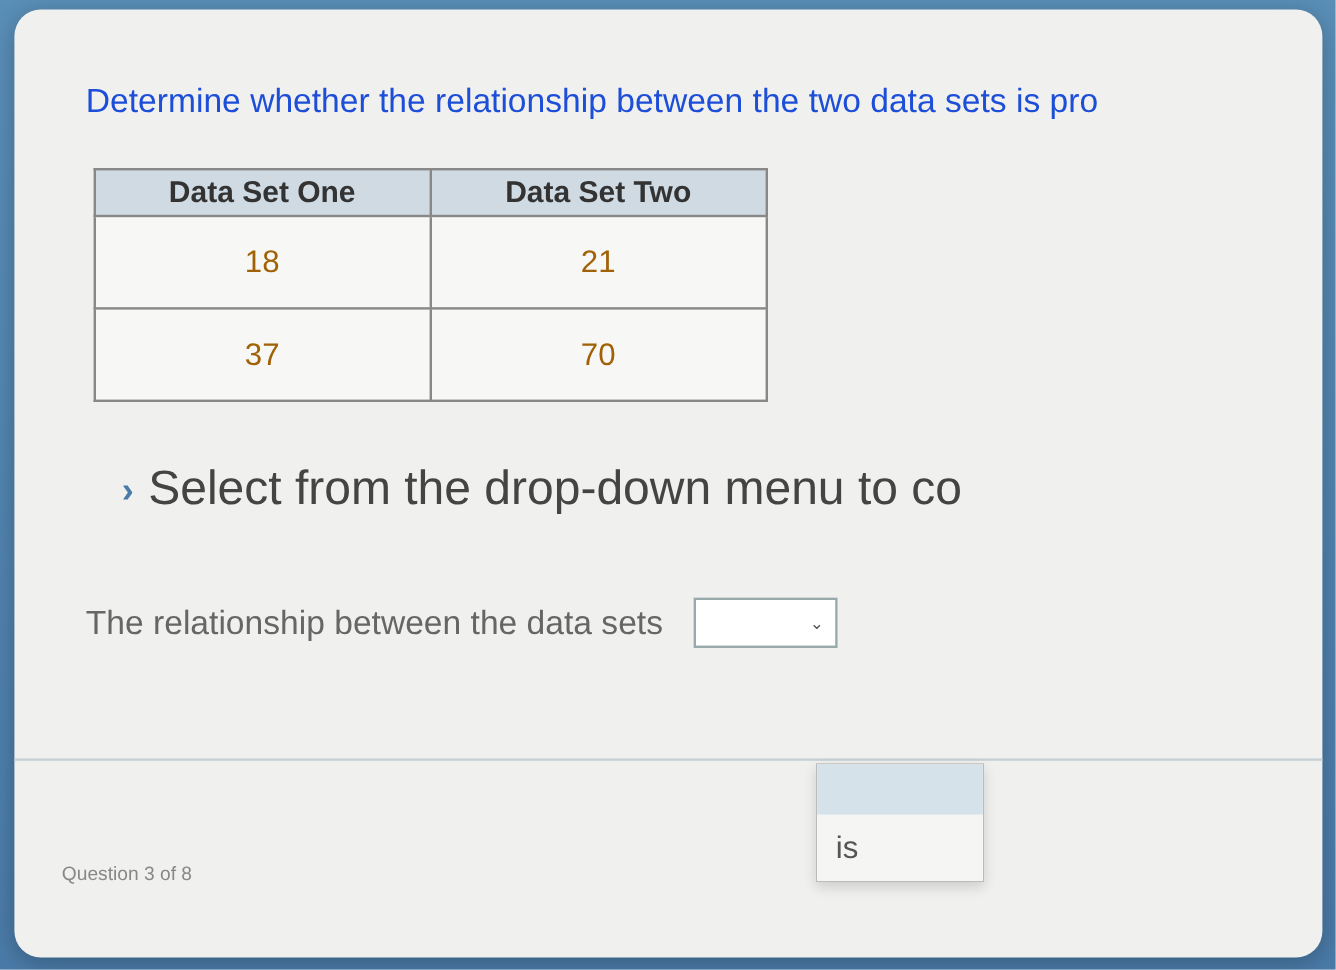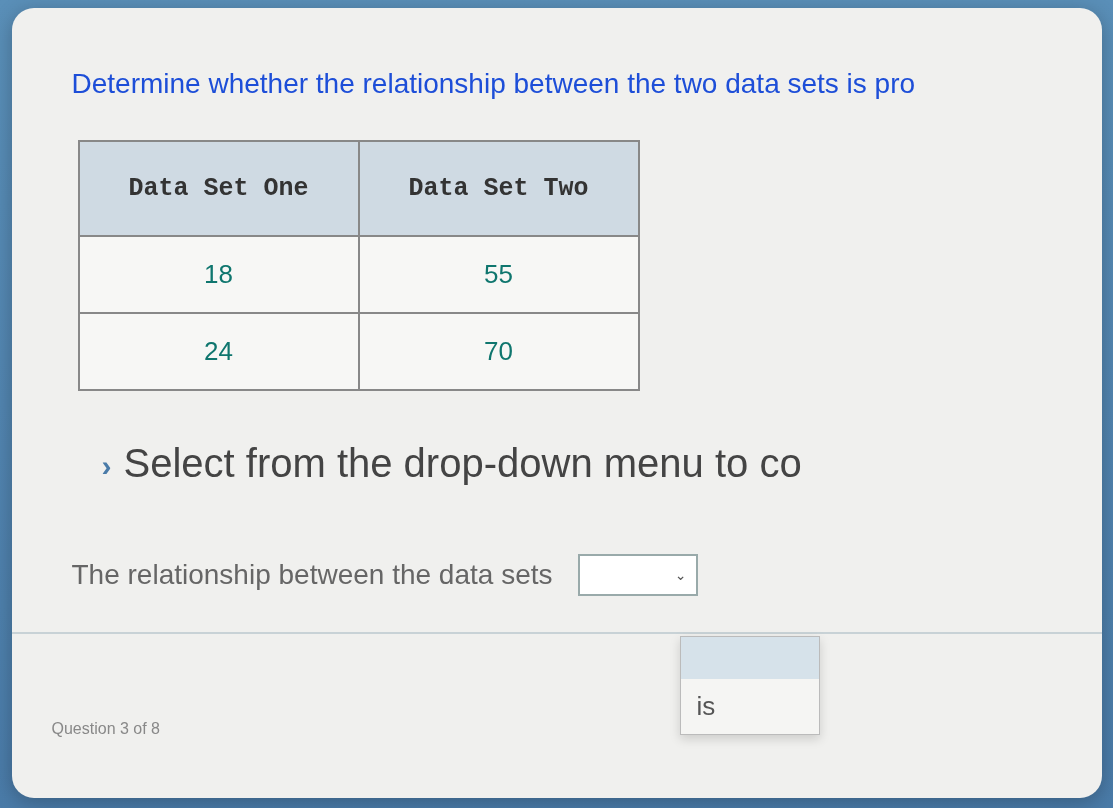--- a/index.html
+++ b/index.html
@@ -32,30 +32,29 @@
   table.data {
     border-collapse: collapse;
     margin-left: 6px;
     margin-bottom: 50px;
   }
   table.data th {
     background: #cfdae3;
     font-weight: 700;
     color: #333;
     font-size: 25px;
-    padding: 32px 30px;
+    padding: 4px 30px;
     border: 2px solid #888;
     text-align: center;
     min-width: 280px;
-    font-family: Liberation Mono, monospace;
   }
   table.data td {
     background: #f7f7f5;
     font-size: 26px;
-    color: #0f766e;
+    color: #a16207;
     border: 2px solid #888;
     padding: 22px 30px;
     text-align: center;
   }
   .instruction {
     font-size: 40px;
     color: #444;
     margin-left: 30px;
     margin-bottom: 68px;
     white-space: nowrap;
@@ -140,24 +139,24 @@
   <table class="data">
     <thead>
       <tr>
         <th>Data Set One</th>
         <th>Data Set Two</th>
       </tr>
     </thead>
     <tbody>
       <tr>
         <td>18</td>
-        <td>55</td>
+        <td>21</td>
       </tr>
       <tr>
-        <td>24</td>
+        <td>37</td>
         <td>70</td>
       </tr>
     </tbody>
   </table>
 
   <div class="instruction">
     <span class="chevron">›</span><span>Select from the drop-down menu to co</span>
   </div>
 
   <div class="answer-line">

